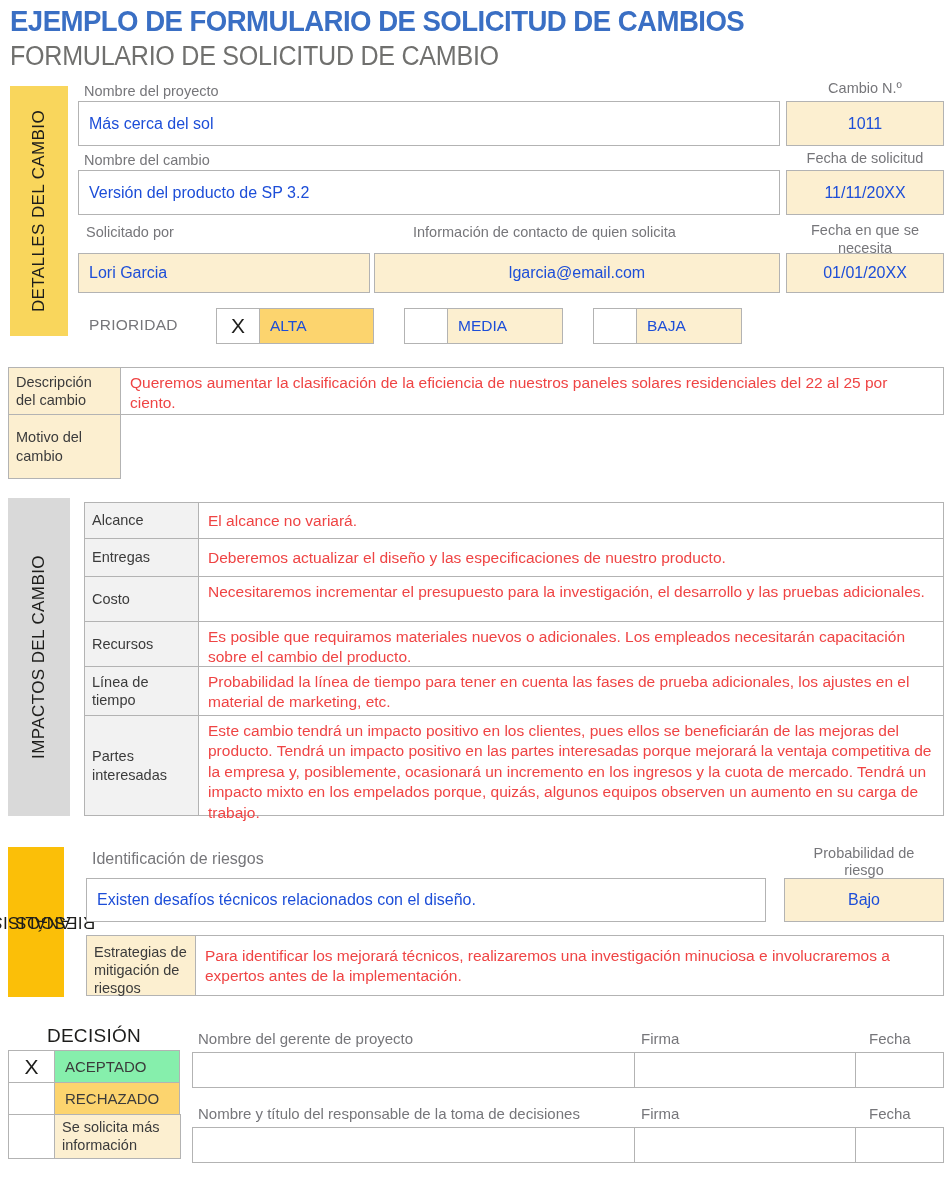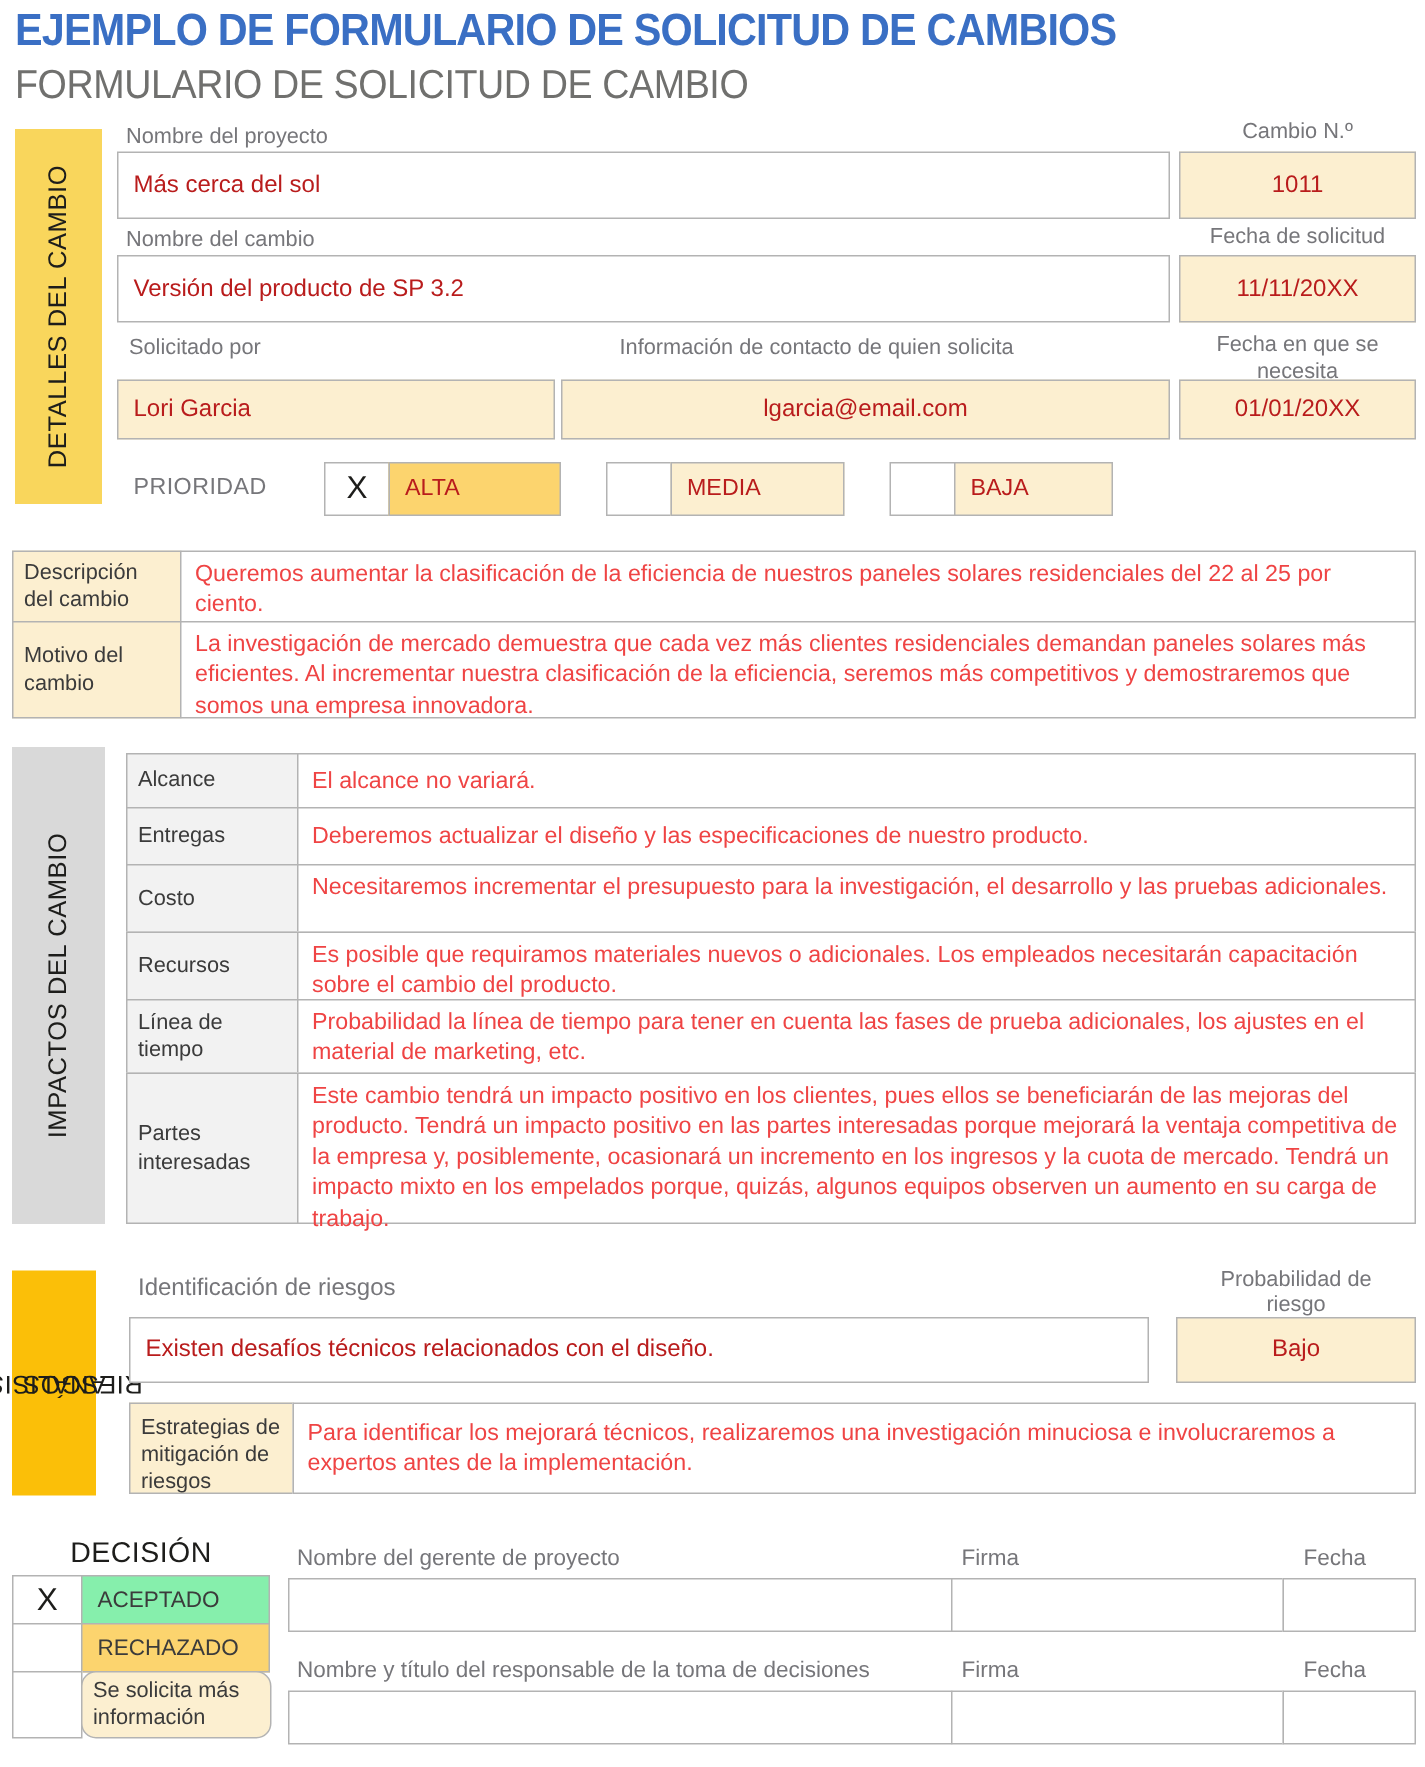--- a/index.html
+++ b/index.html
@@ -82,21 +82,21 @@
 
   
   .fld {
     position: absolute;
     box-sizing: border-box;
     border: 1px solid #b3b3b3;
     background: #ffffff;
     display: flex;
     align-items: center;
     font-size: 16px;
-    color: #b91c1c;
+    color: #1d4ed8;
     padding: 0 10px;
   }
   .fld.cream { background: #fcefd0; }
   .fld.gold  { background: #fcd46e; }
   .fld.lgray { background: #86efac; text-align: right; }
   .fld.center { justify-content: center; text-align: center; }
 
   .lbl {
     position: absolute;
     font-size: 14.5px;
@@ -202,21 +202,20 @@
   <div class="xmark" style="left:404px; top:308px; width:44px; height:36px;"></div>
   <div class="fld cream" style="left:447px; top:308px; width:116px; height:36px; font-size:15.5px;">MEDIA</div>
 
   <div class="xmark" style="left:593px; top:308px; width:44px; height:36px;"></div>
   <div class="fld cream" style="left:636px; top:308px; width:106px; height:36px; font-size:15.5px;">BAJA</div>
 
   <div class="lblcell" style="left:8px; top:367px; width:113px; height:48px;">Descripción del cambio</div>
   <div class="para" style="left:120px; top:367px; width:824px; height:48px;">Queremos aumentar la clasificación de la eficiencia de nuestros paneles solares residenciales del 22 al 25 por ciento.</div>
 
   <div class="lblcell" style="left:8px; top:414px; width:113px; height:65px;">Motivo del cambio</div>
-  <div class="para" style="left:120px; top:414px; width:824px; height:65px;">La investigación de mercado demuestra que cada vez más clientes residenciales demandan paneles solares más eficientes. Al incrementar nuestra clasificación de la eficiencia, seremos más competitivos y demostraremos que somos una empresa innovadora.</div>
 
   <div class="vbar" id="bar-impacts">
     <span>IMPACTOS DEL CAMBIO</span>
   </div>
 
   <div class="lblcell lgray" style="left:84px; top:502px; width:115px; height:37px;">Alcance</div>
   <div class="para" style="left:198px; top:502px; width:746px; height:37px; display:flex; align-items:center;">El alcance no variará.</div>
 
   <div class="lblcell lgray" style="left:84px; top:538px; width:115px; height:39px;">Entregas</div>
   <div class="para" style="left:198px; top:538px; width:746px; height:39px; display:flex; align-items:center;">Deberemos actualizar el diseño y las especificaciones de nuestro producto.</div>
@@ -251,21 +250,21 @@
 
   <div class="decision-title" style="left:8px; top:1025px; width:172px;">DECISIÓN</div>
 
   <div class="xmark" style="left:8px; top:1050px; width:47px; height:33px;">X</div>
   <div class="fld lgray" style="left:54px; top:1050px; width:126px; height:33px; font-size:15px; color:#3b3b3b;">ACEPTADO</div>
 
   <div class="xmark" style="left:8px; top:1082px; width:47px; height:33px;"></div>
   <div class="fld gold" style="left:54px; top:1082px; width:126px; height:33px; font-size:15px; color:#3b3b3b;">RECHAZADO</div>
 
   <div class="xmark" style="left:8px; top:1114px; width:47px; height:45px;"></div>
-  <div class="lblcell" style="left:54px; top:1114px; width:127px; height:45px; font-size:14.5px; line-height:1.22; align-items:center;border-radius:10px;">Se solicita más información</div>
+  <div class="lblcell" style="left:54px; top:1114px; width:127px; height:45px; font-size:14.5px; line-height:1.22; align-items:center;">Se solicita más información</div>
 
   <div class="lbl" style="left:198px; top:1030px; font-size:15px;">Nombre del gerente de proyecto</div>
   <div class="lbl" style="left:641px; top:1030px; font-size:15px;">Firma</div>
   <div class="lbl" style="left:869px; top:1030px; font-size:15px;">Fecha</div>
 
   <div class="fld" style="left:192px; top:1052px; width:443px; height:36px;"></div>
   <div class="fld" style="left:634px; top:1052px; width:222px; height:36px;"></div>
   <div class="fld" style="left:855px; top:1052px; width:89px; height:36px;"></div>
 
   <div class="lbl" style="left:198px; top:1105px; font-size:15px;">Nombre y título del responsable de la toma de decisiones</div>

